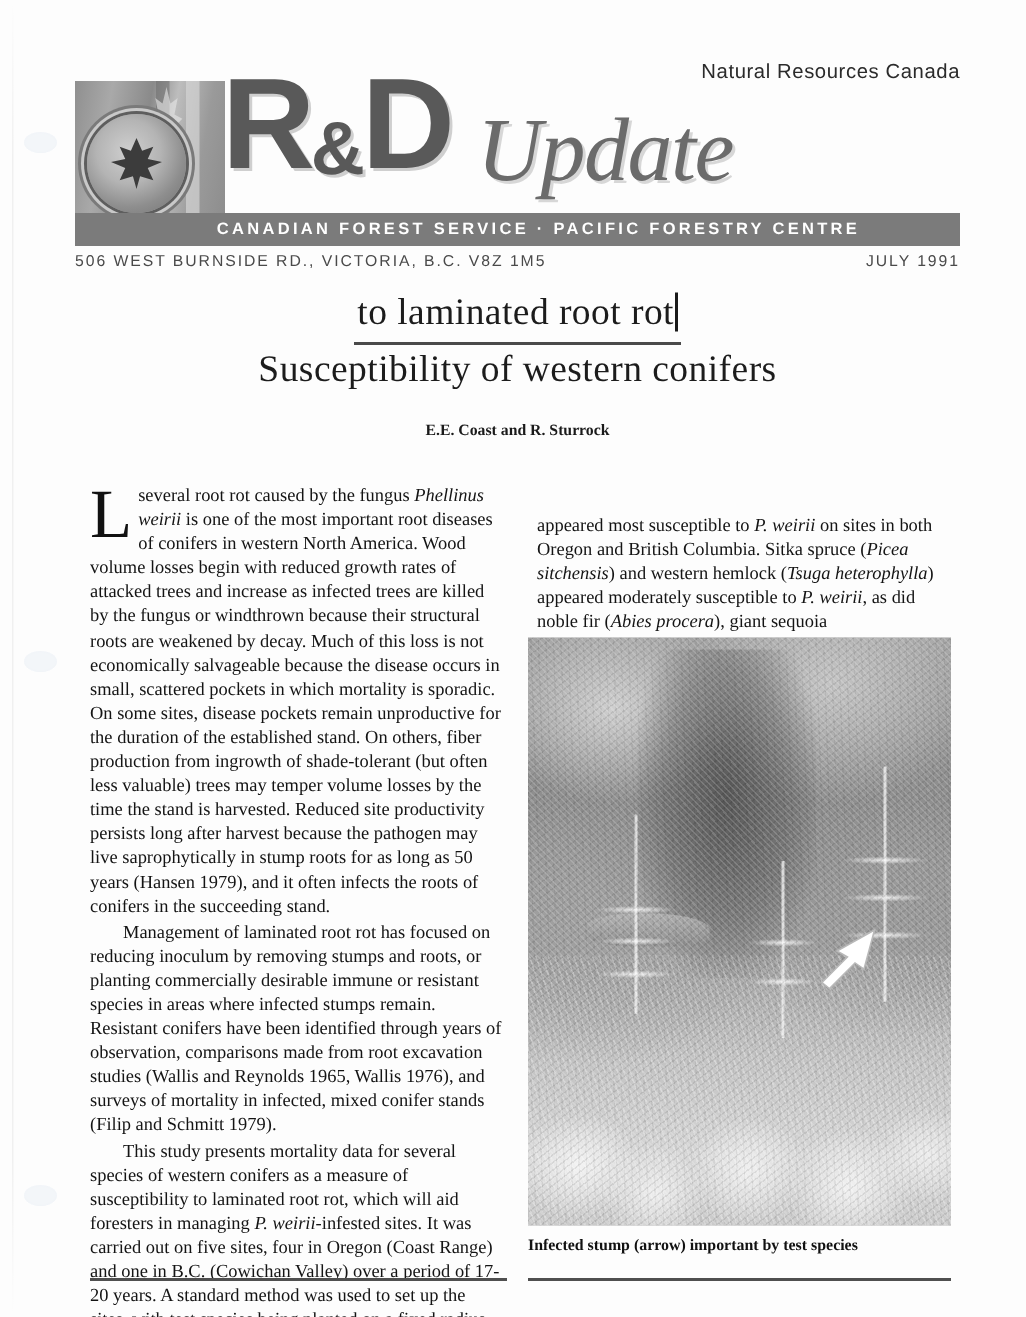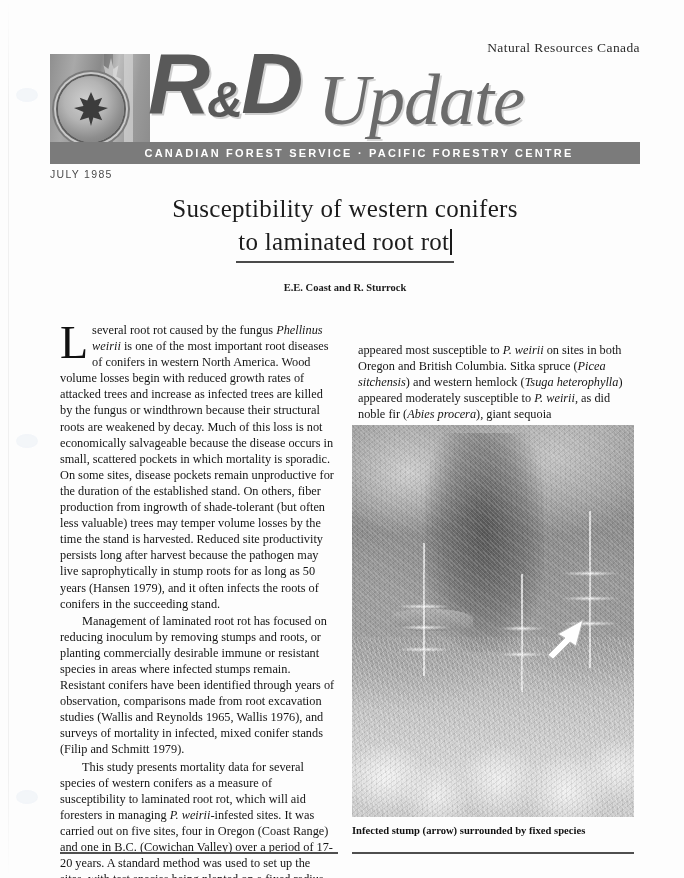--- a/index.html
+++ b/index.html
@@ -53,21 +53,21 @@
     position: absolute;
     left: 0; right: 0;
     top: 34px;
     height: 150px;
   }
 
   .nrcan {
     position: absolute;
     right: 44px;
     top: 6px;
-    font-family: Liberation Serif, serif;
+    font-family: Liberation Sans, sans-serif;
     font-size: 13.5px;
     letter-spacing: .4px;
     color: #2b2b2b;
     white-space: nowrap;
     padding-left: 11px;
   }
 
   .logo-block {
     position: absolute;
     left: 50px;
@@ -118,35 +118,34 @@
     position: absolute;
     left: 148px;
     top: 6px;
     font-family: "Liberation Sans", sans-serif;
     font-weight: bold;
     font-size: 86px;
     line-height: 86px;
     letter-spacing: -3px;
     color: #595959;
     text-shadow: 2px 2px 0 rgba(0,0,0,.18);
-    font-style: italic;
   }
   .rd-word .amp {
     font-size: 50px;
     vertical-align: -4px;
     letter-spacing: -2px;
   }
 
   .update-word {
     position: absolute;
     left: 318px;
     top: 28px;
     font-family: "Liberation Serif", serif;
     font-style: italic;
-    font-size: 72px;
+    font-size: 60px;
     line-height: 76px;
     letter-spacing: -1px;
     color: #6b6b6b;
     text-shadow: 2px 2px 0 rgba(0,0,0,.15);
   }
 
   .cfs-bar {
     position: absolute;
     left: 50px;
     right: 44px;
@@ -397,29 +396,30 @@
       <div class="medallion"></div>
     </div>
 
     <div class="rd-word">R<span class="amp">&amp;</span>D</div>
 
     <div class="update-word">Update</div>
 
     <div class="cfs-bar">CANADIAN FOREST SERVICE · PACIFIC FORESTRY CENTRE</div>
 
     <div class="addr-row">
-      <span>JULY 1985</span>
+      <span>506 WEST BURNSIDE RD., VICTORIA, B.C.   V8Z 1M5</span>
+      <span>JULY 1991</span>
     </div>
   </div>
 
   <div class="title-wrap">
-    <div class="art-title">Susceptibility of western conifers</div>
     <div class="art-title">
       <span class="title-line2"><span>to laminated root rot</span><span class="caret"></span></span>
     </div>
+    <div class="art-title">Susceptibility of western conifers</div>
     <div class="byline">E.E. Coast and R. Sturrock</div>
   </div>
 
   <div class="cols">
 
     <div class="col left">
       <p class="dropcap-para"><span class="dropcap">L</span><span>several root rot caused by the fungus </span><em class="sci">Phellinus</em>
           <em class="sci">weirii</em><span> is one of the most important root diseases of conifers in western North America. Wood volume losses begin with reduced growth rates of attacked trees and increase as infected trees are killed by the fungus or windthrown because their structural roots are weakened by decay. Much of this loss is not economically salvageable because the disease occurs in small, scattered pockets in which mortality is sporadic. On some sites, disease pockets remain unproductive for the duration of the established stand. On others, fiber production from ingrowth of shade-tolerant (but often less valuable) trees may temper volume losses by the time the stand is harvested. Reduced site productivity persists long after harvest because the pathogen may live saprophytically in stump roots for as long as 50 years (Hansen 1979), and it often infects the roots of conifers in the succeeding stand.</span></p>
 
       <p>Management of laminated root rot has focused on reducing inoculum by removing stumps and roots, or planting commercially desirable immune or resistant species in areas where infected stumps remain. Resistant conifers have been identified through years of observation, comparisons made from root excavation studies (Wallis and Reynolds 1965, Wallis 1976), and surveys of mortality in infected, mixed conifer stands (Filip and Schmitt 1979).</p>
@@ -459,18 +459,18 @@
     <div class="shrubs"></div>
     <div class="grain"></div>
 
     <div class="photo-arrow">
       <svg width="44" height="42" viewBox="0 0 44 42" aria-hidden="true">
         <polygon points="43,2 18,16 25,20 8,37 13,41 30,24 36,28" fill="#ffffff" stroke="#b9b9b9" stroke-width="1"></polygon>
       </svg>
     </div>
   </div>
 
-  <div class="photo-caption">Infected stump (arrow) surrounded by fixed species</div>
+  <div class="photo-caption">Infected stump (arrow) important by test species</div>
 
   <div class="rule left-bottom"></div>
   <div class="rule right-bottom"></div>
 
 </div>
 
 </body></html>

